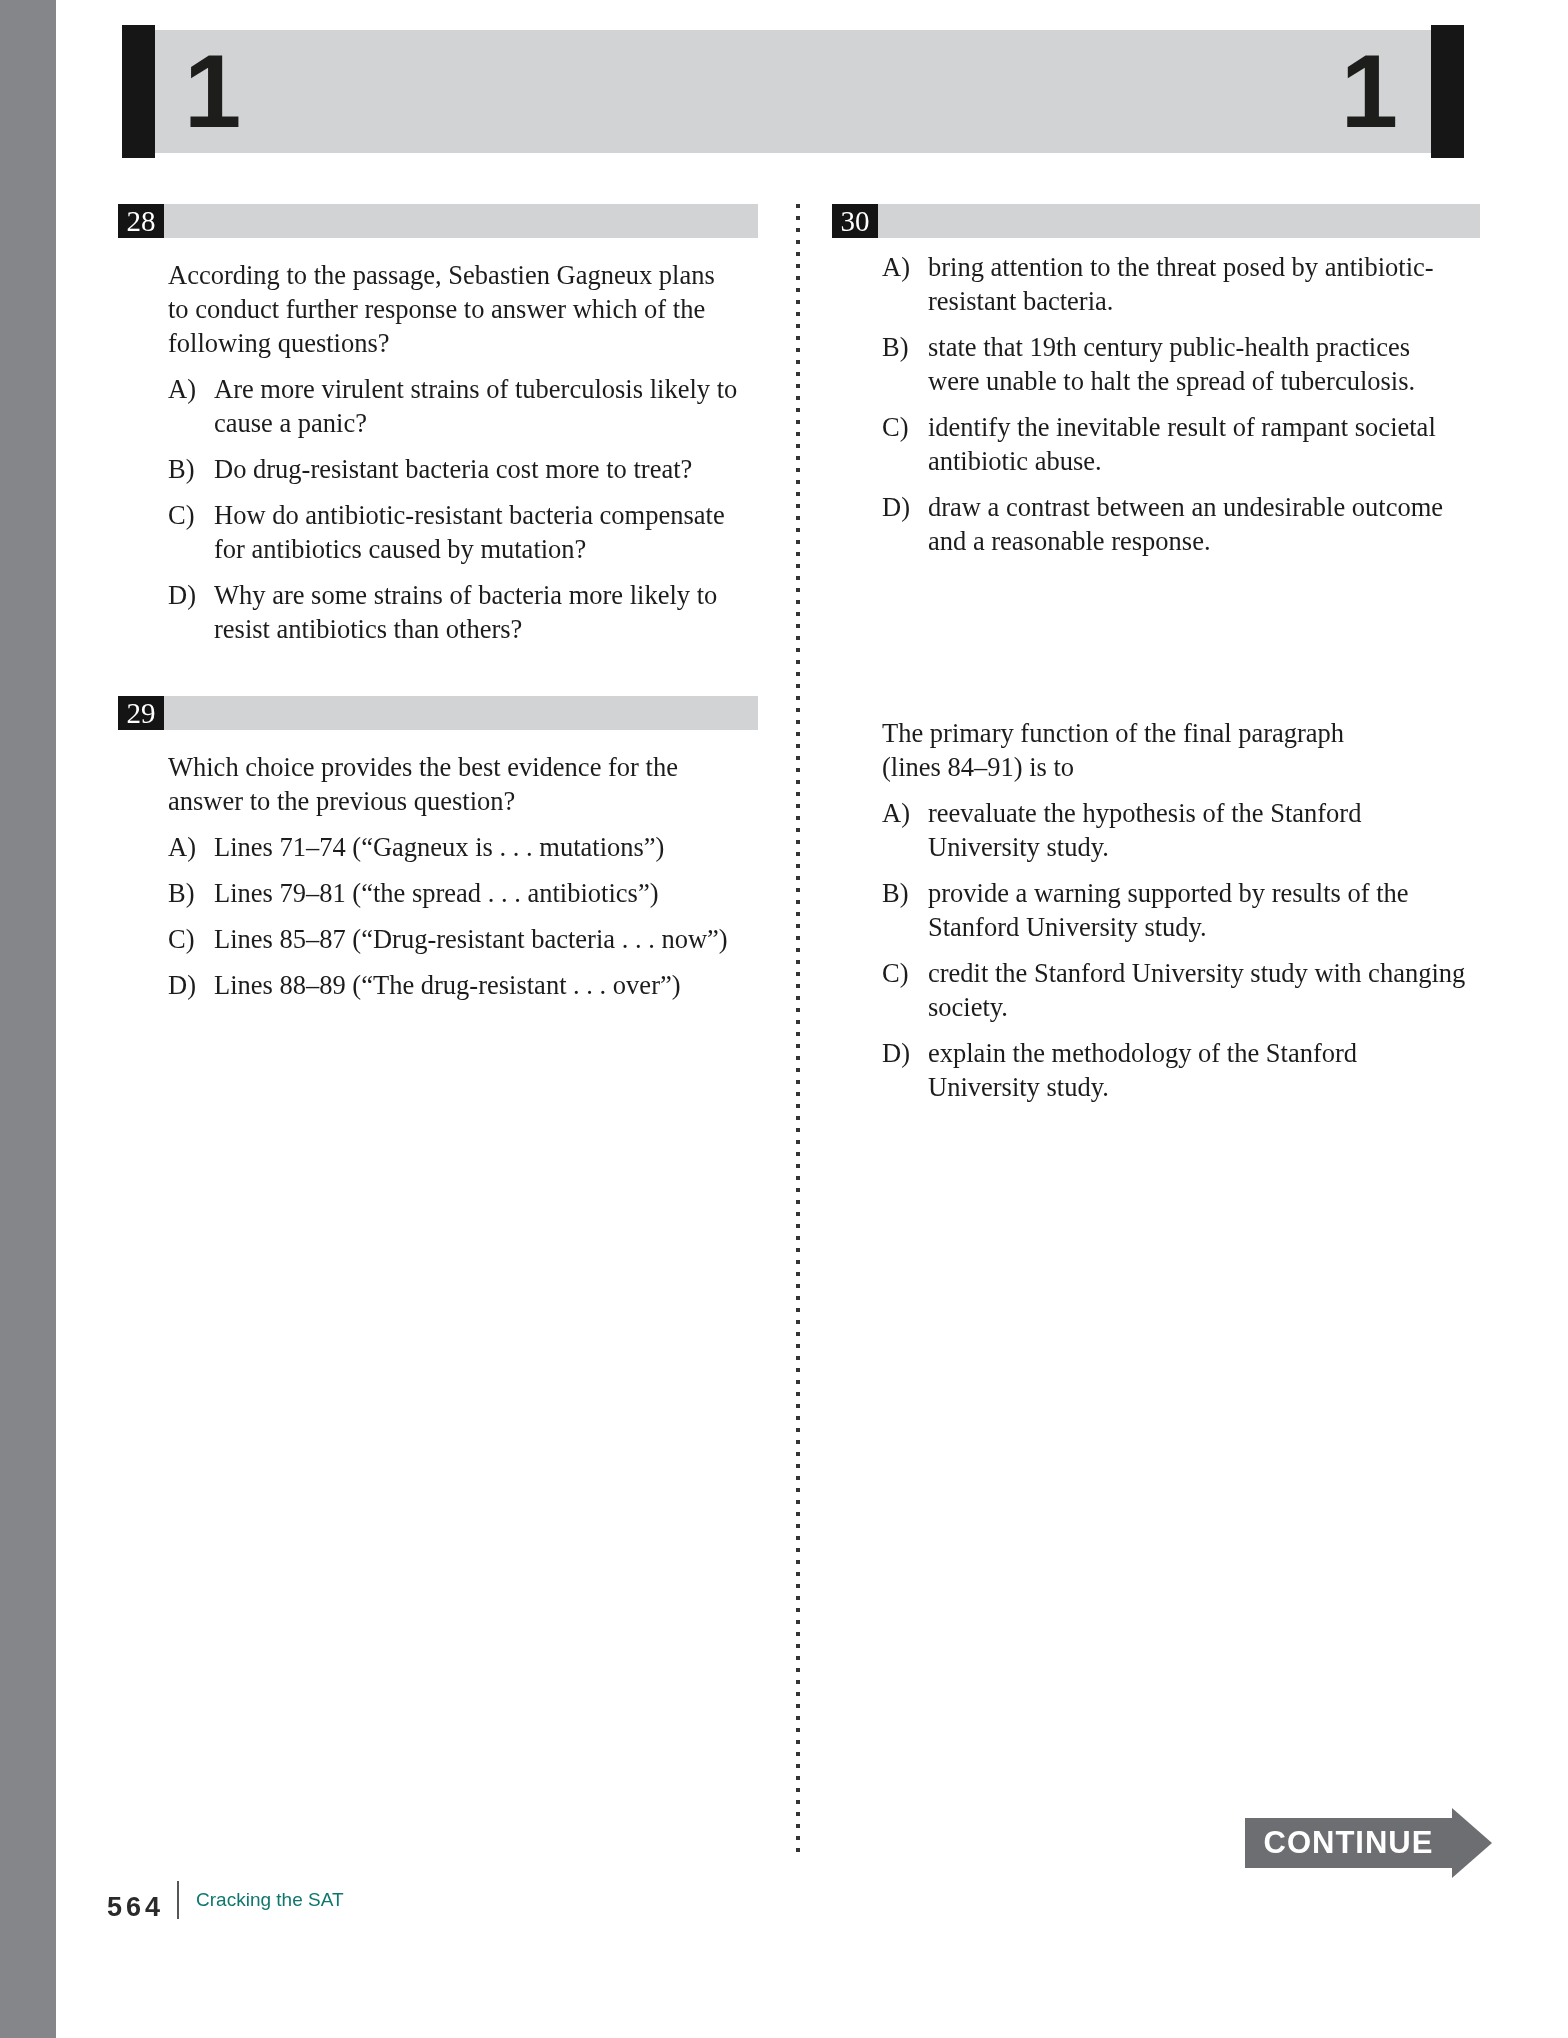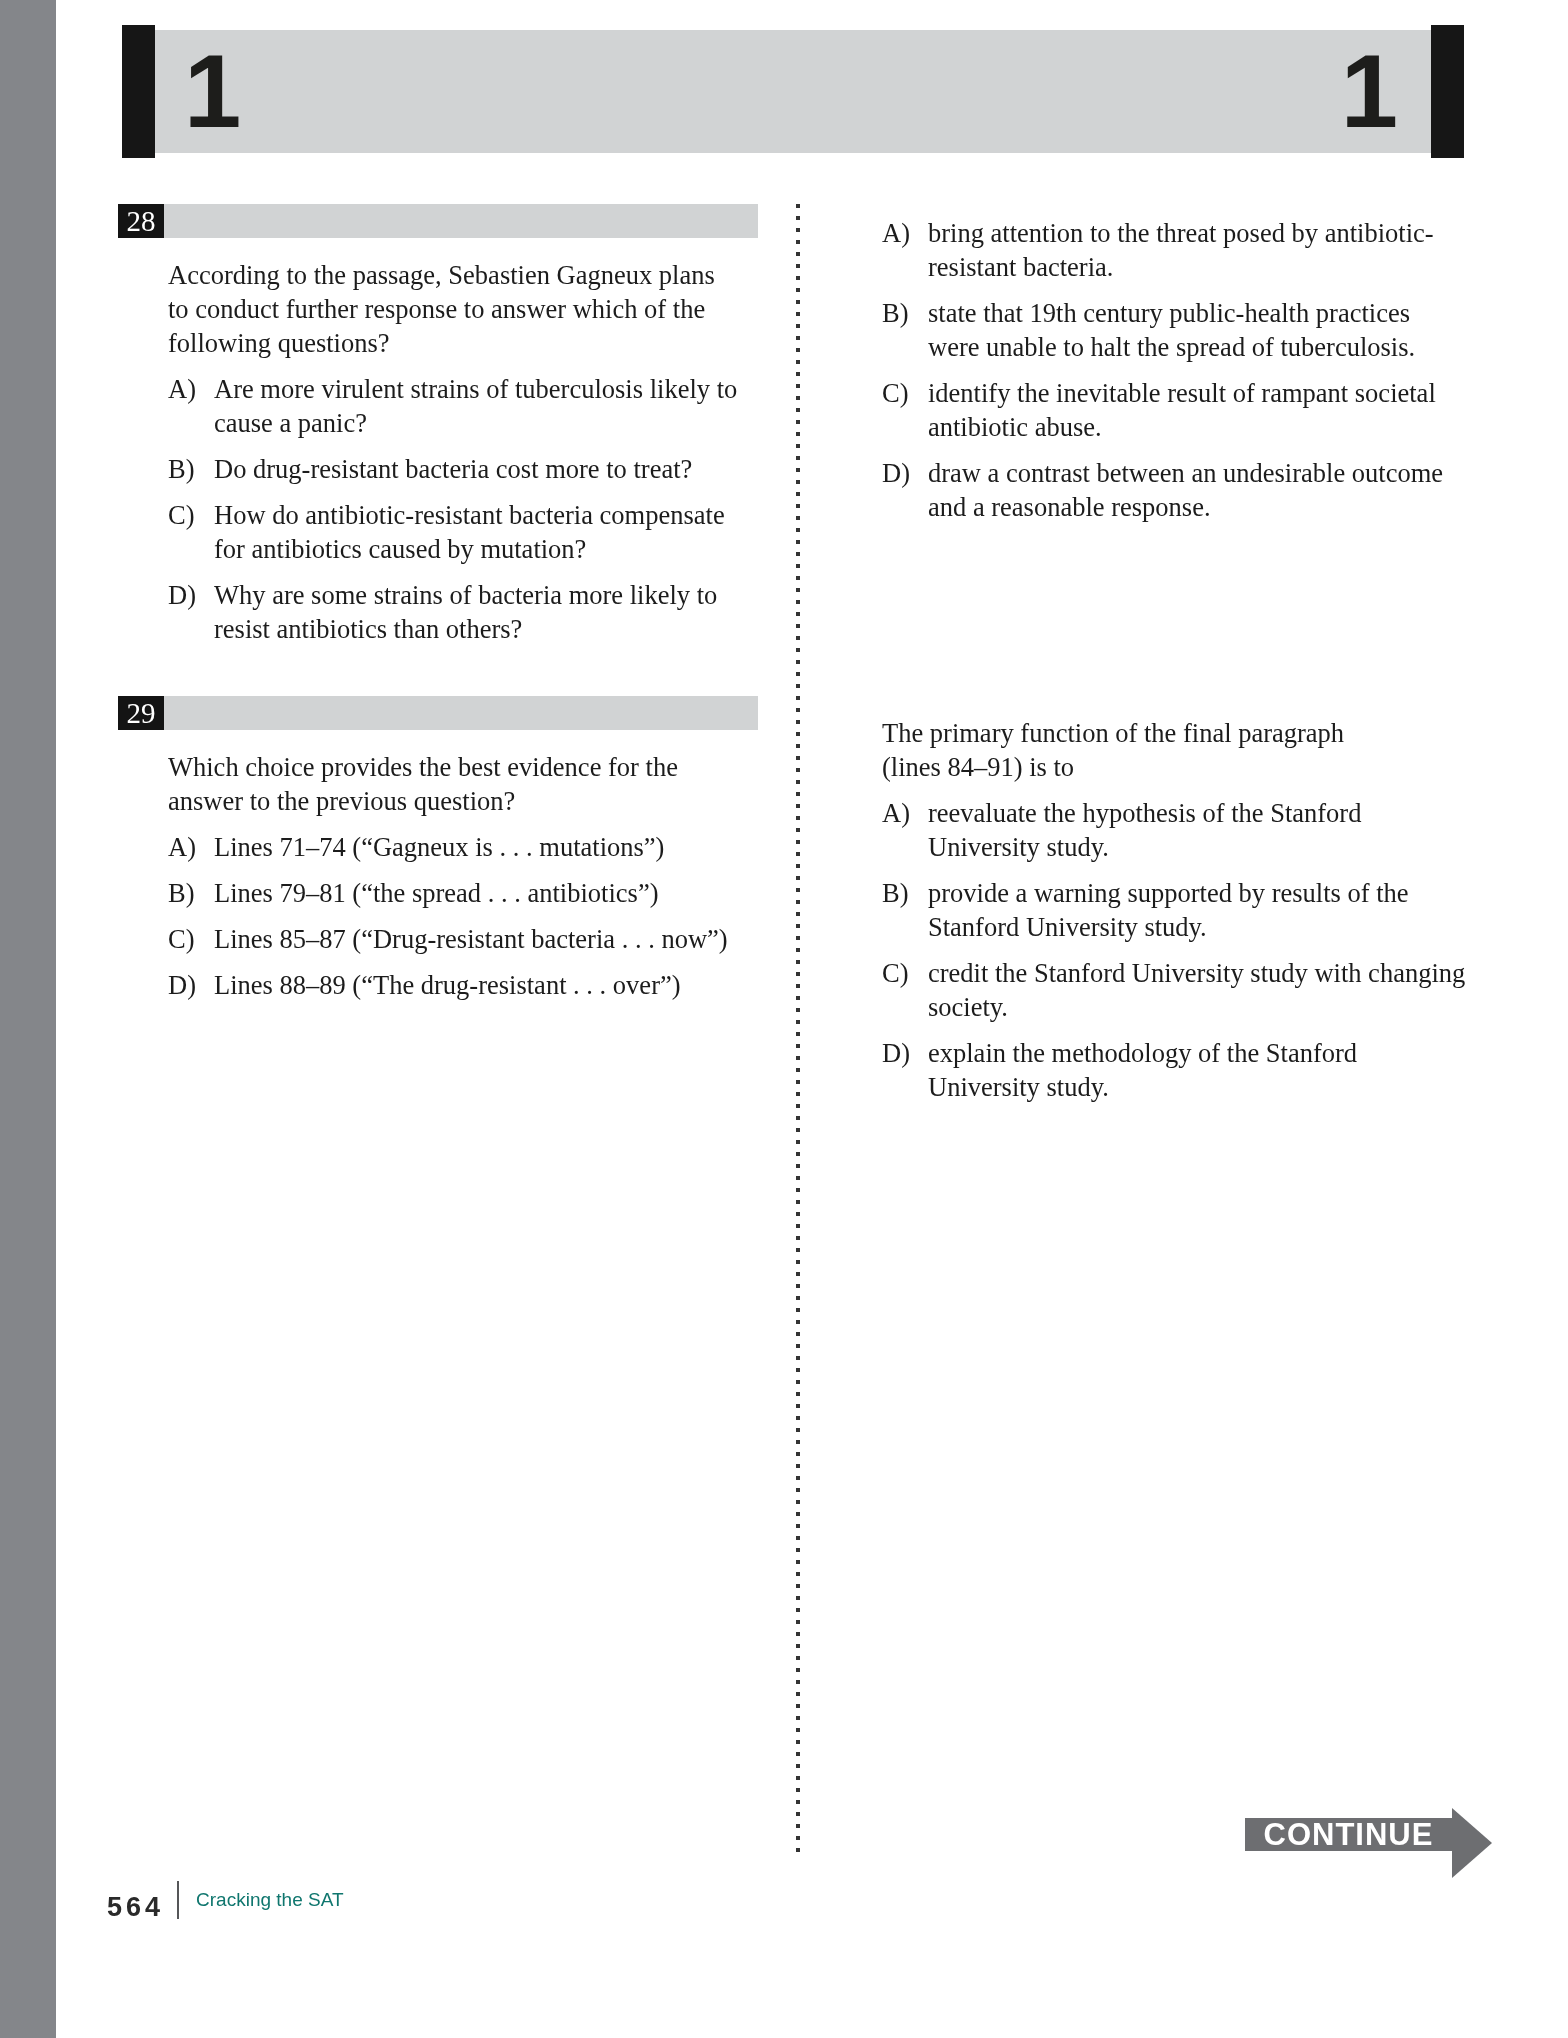--- a/index.html
+++ b/index.html
@@ -61,21 +61,21 @@
     display:flex;margin:12px 0 0 50px;
     font-size:26.5px;line-height:34px;
   }
   .c-letter{flex:0 0 46px;}
   .c-text{flex:1 1 auto;white-space:pre-line;}
   
   .continue{
     position:absolute;left:1245px;top:1808px;width:250px;height:70px;
   }
   .continue .bar{
-    position:absolute;left:0;top:10px;width:207px;height:33px;
+    position:absolute;left:0;top:10px;width:207px;height:50px;
     background:#6d6e71;color:#ffffff;
     display:flex;align-items:center;justify-content:center;
     font-family:"Liberation Sans","DejaVu Sans",sans-serif;
     font-weight:bold;font-size:31px;letter-spacing:1px;
   }
   .continue .head{
     position:absolute;left:207px;top:0;width:0;height:0;
     border-top:35px solid transparent;
     border-bottom:35px solid transparent;
     border-left:40px solid #6d6e71;
@@ -164,20 +164,23 @@
         <span class="c-letter">D)</span>
         <span class="c-text">Lines 88–89 (“The drug-resistant . . . over”)</span>
       </div>
     </section>
 
   </div>
 
   <div class="col right">
 
     <section class="question q-top">
+      <div class="q-header">
+        <div class="q-num">30</div>
+      </div>
       <div class="choice">
         <span class="c-letter">A)</span>
         <span class="c-text">bring attention to the threat posed by antibiotic-
 resistant bacteria.</span>
       </div>
       <div class="choice">
         <span class="c-letter">B)</span>
         <span class="c-text">state that 19th century public-health practices
 were unable to halt the spread of tuberculosis.</span>
       </div>

